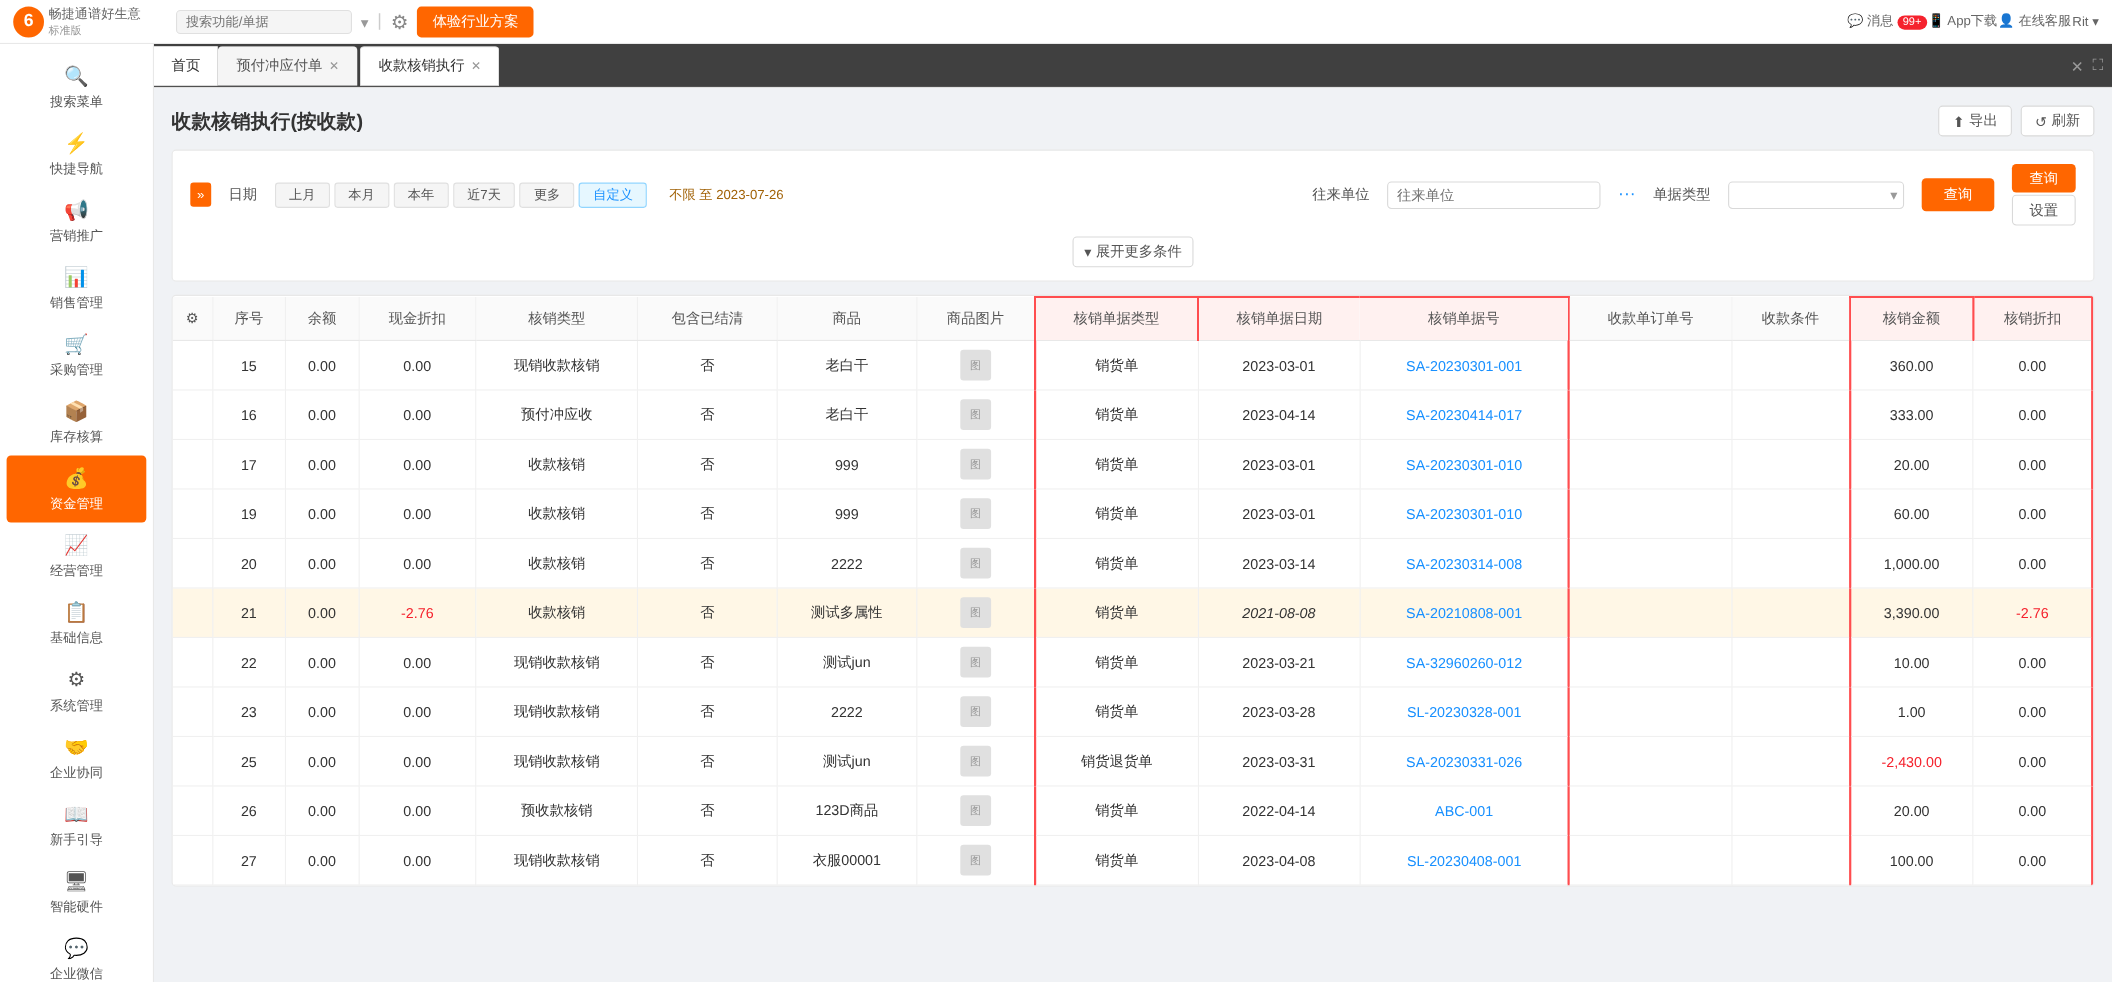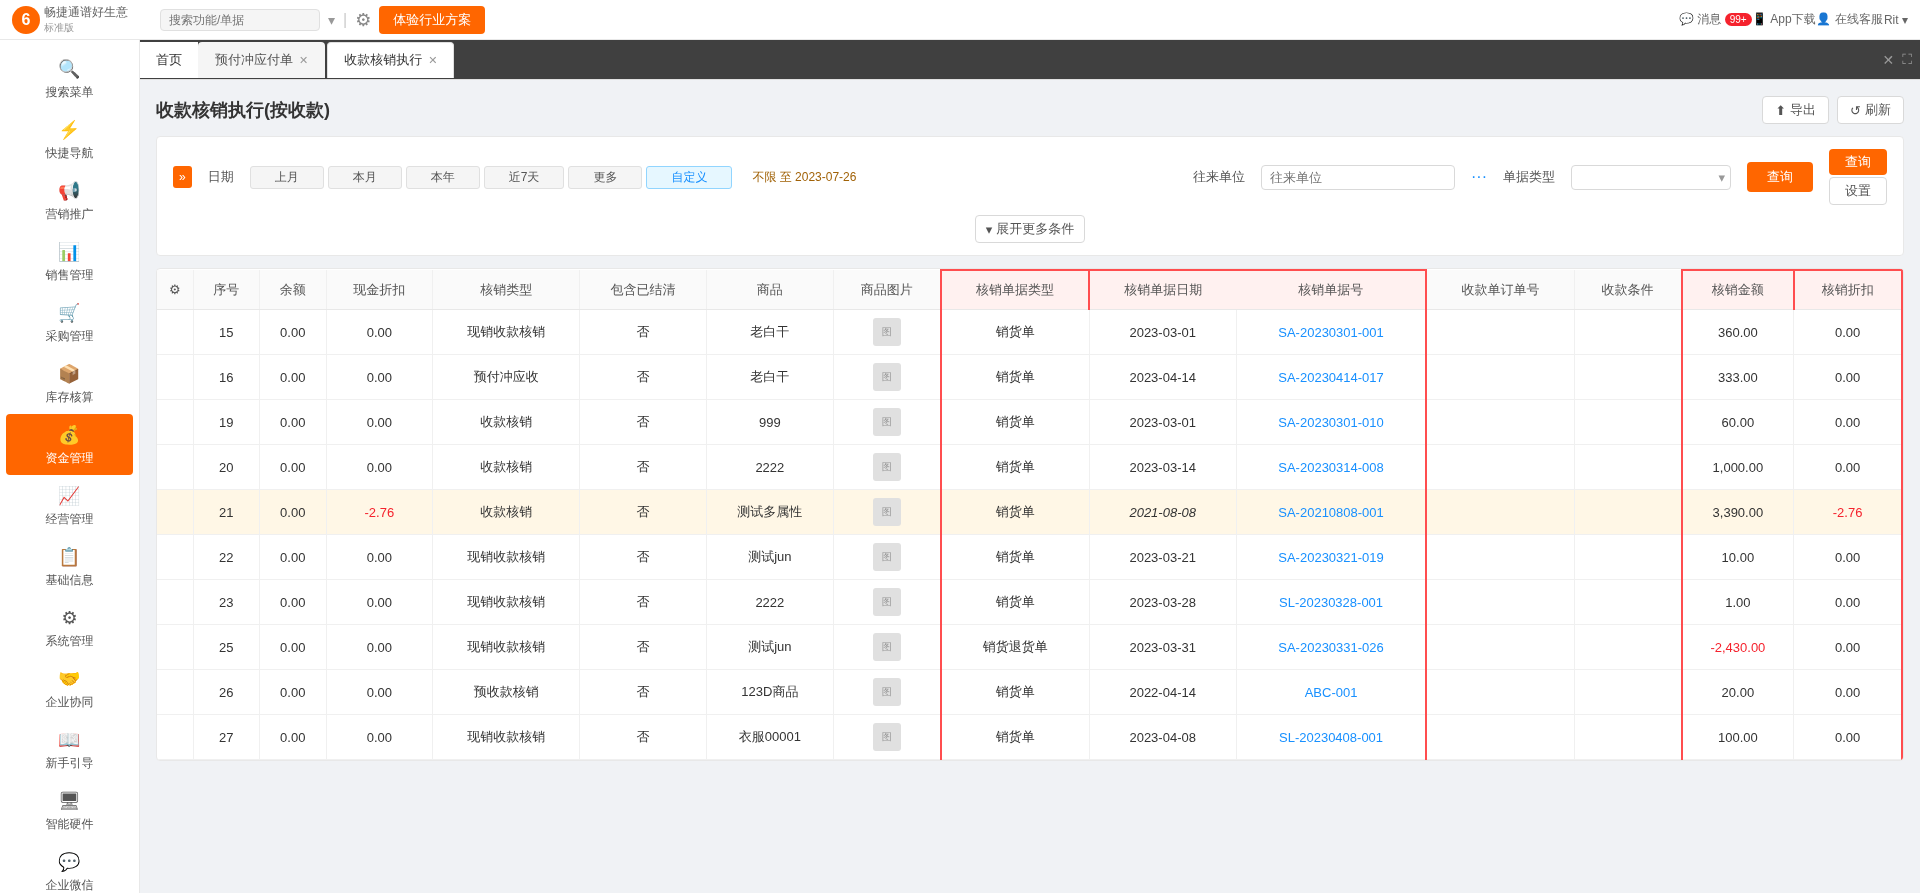--- a/index.html
+++ b/index.html
@@ -166,21 +166,21 @@
       background: #fff;
       border-radius: 4px;
       padding: 12px 16px;
       margin-bottom: 12px;
       border: 1px solid #e8e8e8;
     }
     .filter-row { display: flex; align-items: center; gap: 16px; flex-wrap: wrap; }
     .filter-label { font-size: 13px; color: #555; white-space: nowrap; }
     .filter-date-btns { display: flex; gap: 4px; align-items: center; }
     .filter-date-btn {
-      padding: 2px 24px;
+      padding: 2px 12px;
       border-radius: 3px;
       font-size: 12px;
       cursor: pointer;
       color: #555;
       background: #f5f5f5;
       border: 1px solid #e0e0e0;
     }
     .filter-date-btn.custom { background: #e6f7ff; color: #1890ff; border-color: #91d5ff; }
     .filter-date-range { font-size: 12px; color: #a16207; }
     .filter-select {
@@ -494,34 +494,53 @@
       <td style="border-left:2px solid #ff4d4f;border-right:1px solid #f0f0f0;">销货单</td>
       <td style="border-left:1px solid #f0f0f0;border-right:1px solid #f0f0f0;">2023-04-14</td>
       <td class="link-cell" style="border-right:2px solid #ff4d4f;border-radius:14px;">SA-20230414-017</td>
       <td></td>
       <td></td>
       <td class="" style="border-left:2px solid #ff4d4f;border-right:1px solid #f0f0f0;">333.00</td>
       <td class="" style="border-right:2px solid #ff4d4f;">0.00</td>
     </tr>
               <tr>
       <td></td>
-      <td>19</td>
+      <td>17</td>
       <td>0.00</td>
       <td class="">0.00</td>
       <td>收款核销</td>
       <td>否</td>
       <td>999</td>
       <td style="">
       <div style="width:28px;height:28px;background:#e0e0e0;border-radius:3px;margin:auto;display:flex;align-items:center;justify-content:center;font-size:10px;color:#999;">图</div>
     </td>
       <td style="border-left:2px solid #ff4d4f;border-right:1px solid #f0f0f0;">销货单</td>
       <td style="border-left:1px solid #f0f0f0;border-right:1px solid #f0f0f0;">2023-03-01</td>
       <td class="link-cell" style="border-right:2px solid #ff4d4f;">SA-20230301-010</td>
       <td></td>
       <td></td>
+      <td class="" style="border-left:2px solid #ff4d4f;border-right:1px solid #f0f0f0;">20.00</td>
+      <td class="" style="border-right:2px solid #ff4d4f;">0.00</td>
+    </tr>
+              <tr>
+      <td></td>
+      <td>19</td>
+      <td>0.00</td>
+      <td class="">0.00</td>
+      <td>收款核销</td>
+      <td>否</td>
+      <td>999</td>
+      <td style="">
+      <div style="width:28px;height:28px;background:#e0e0e0;border-radius:3px;margin:auto;display:flex;align-items:center;justify-content:center;font-size:10px;color:#999;">图</div>
+    </td>
+      <td style="border-left:2px solid #ff4d4f;border-right:1px solid #f0f0f0;">销货单</td>
+      <td style="border-left:1px solid #f0f0f0;border-right:1px solid #f0f0f0;">2023-03-01</td>
+      <td class="link-cell" style="border-right:2px solid #ff4d4f;">SA-20230301-010</td>
+      <td></td>
+      <td></td>
       <td class="" style="border-left:2px solid #ff4d4f;border-right:1px solid #f0f0f0;">60.00</td>
       <td class="" style="border-right:2px solid #ff4d4f;">0.00</td>
     </tr>
               <tr>
       <td></td>
       <td>20</td>
       <td>0.00</td>
       <td class="">0.00</td>
       <td>收款核销</td>
       <td>否</td>
@@ -562,21 +581,21 @@
       <td>0.00</td>
       <td class="">0.00</td>
       <td>现销收款核销</td>
       <td>否</td>
       <td>测试jun</td>
       <td style="">
       <div style="width:28px;height:28px;background:#e0e0e0;border-radius:3px;margin:auto;display:flex;align-items:center;justify-content:center;font-size:10px;color:#999;">图</div>
     </td>
       <td style="border-left:2px solid #ff4d4f;border-right:1px solid #f0f0f0;">销货单</td>
       <td style="border-left:1px solid #f0f0f0;border-right:1px solid #f0f0f0;">2023-03-21</td>
-      <td class="link-cell" style="border-right:2px solid #ff4d4f;">SA-20230321-019</td>
+      <td class="link-cell" style="border-right:2px solid #ff4d4f;">SA-32960260-012</td>
       <td></td>
       <td></td>
       <td class="" style="border-left:2px solid #ff4d4f;border-right:1px solid #f0f0f0;">10.00</td>
       <td class="" style="border-right:2px solid #ff4d4f;">0.00</td>
     </tr>
               <tr>
       <td></td>
       <td>23</td>
       <td>0.00</td>
       <td class="">0.00</td>

